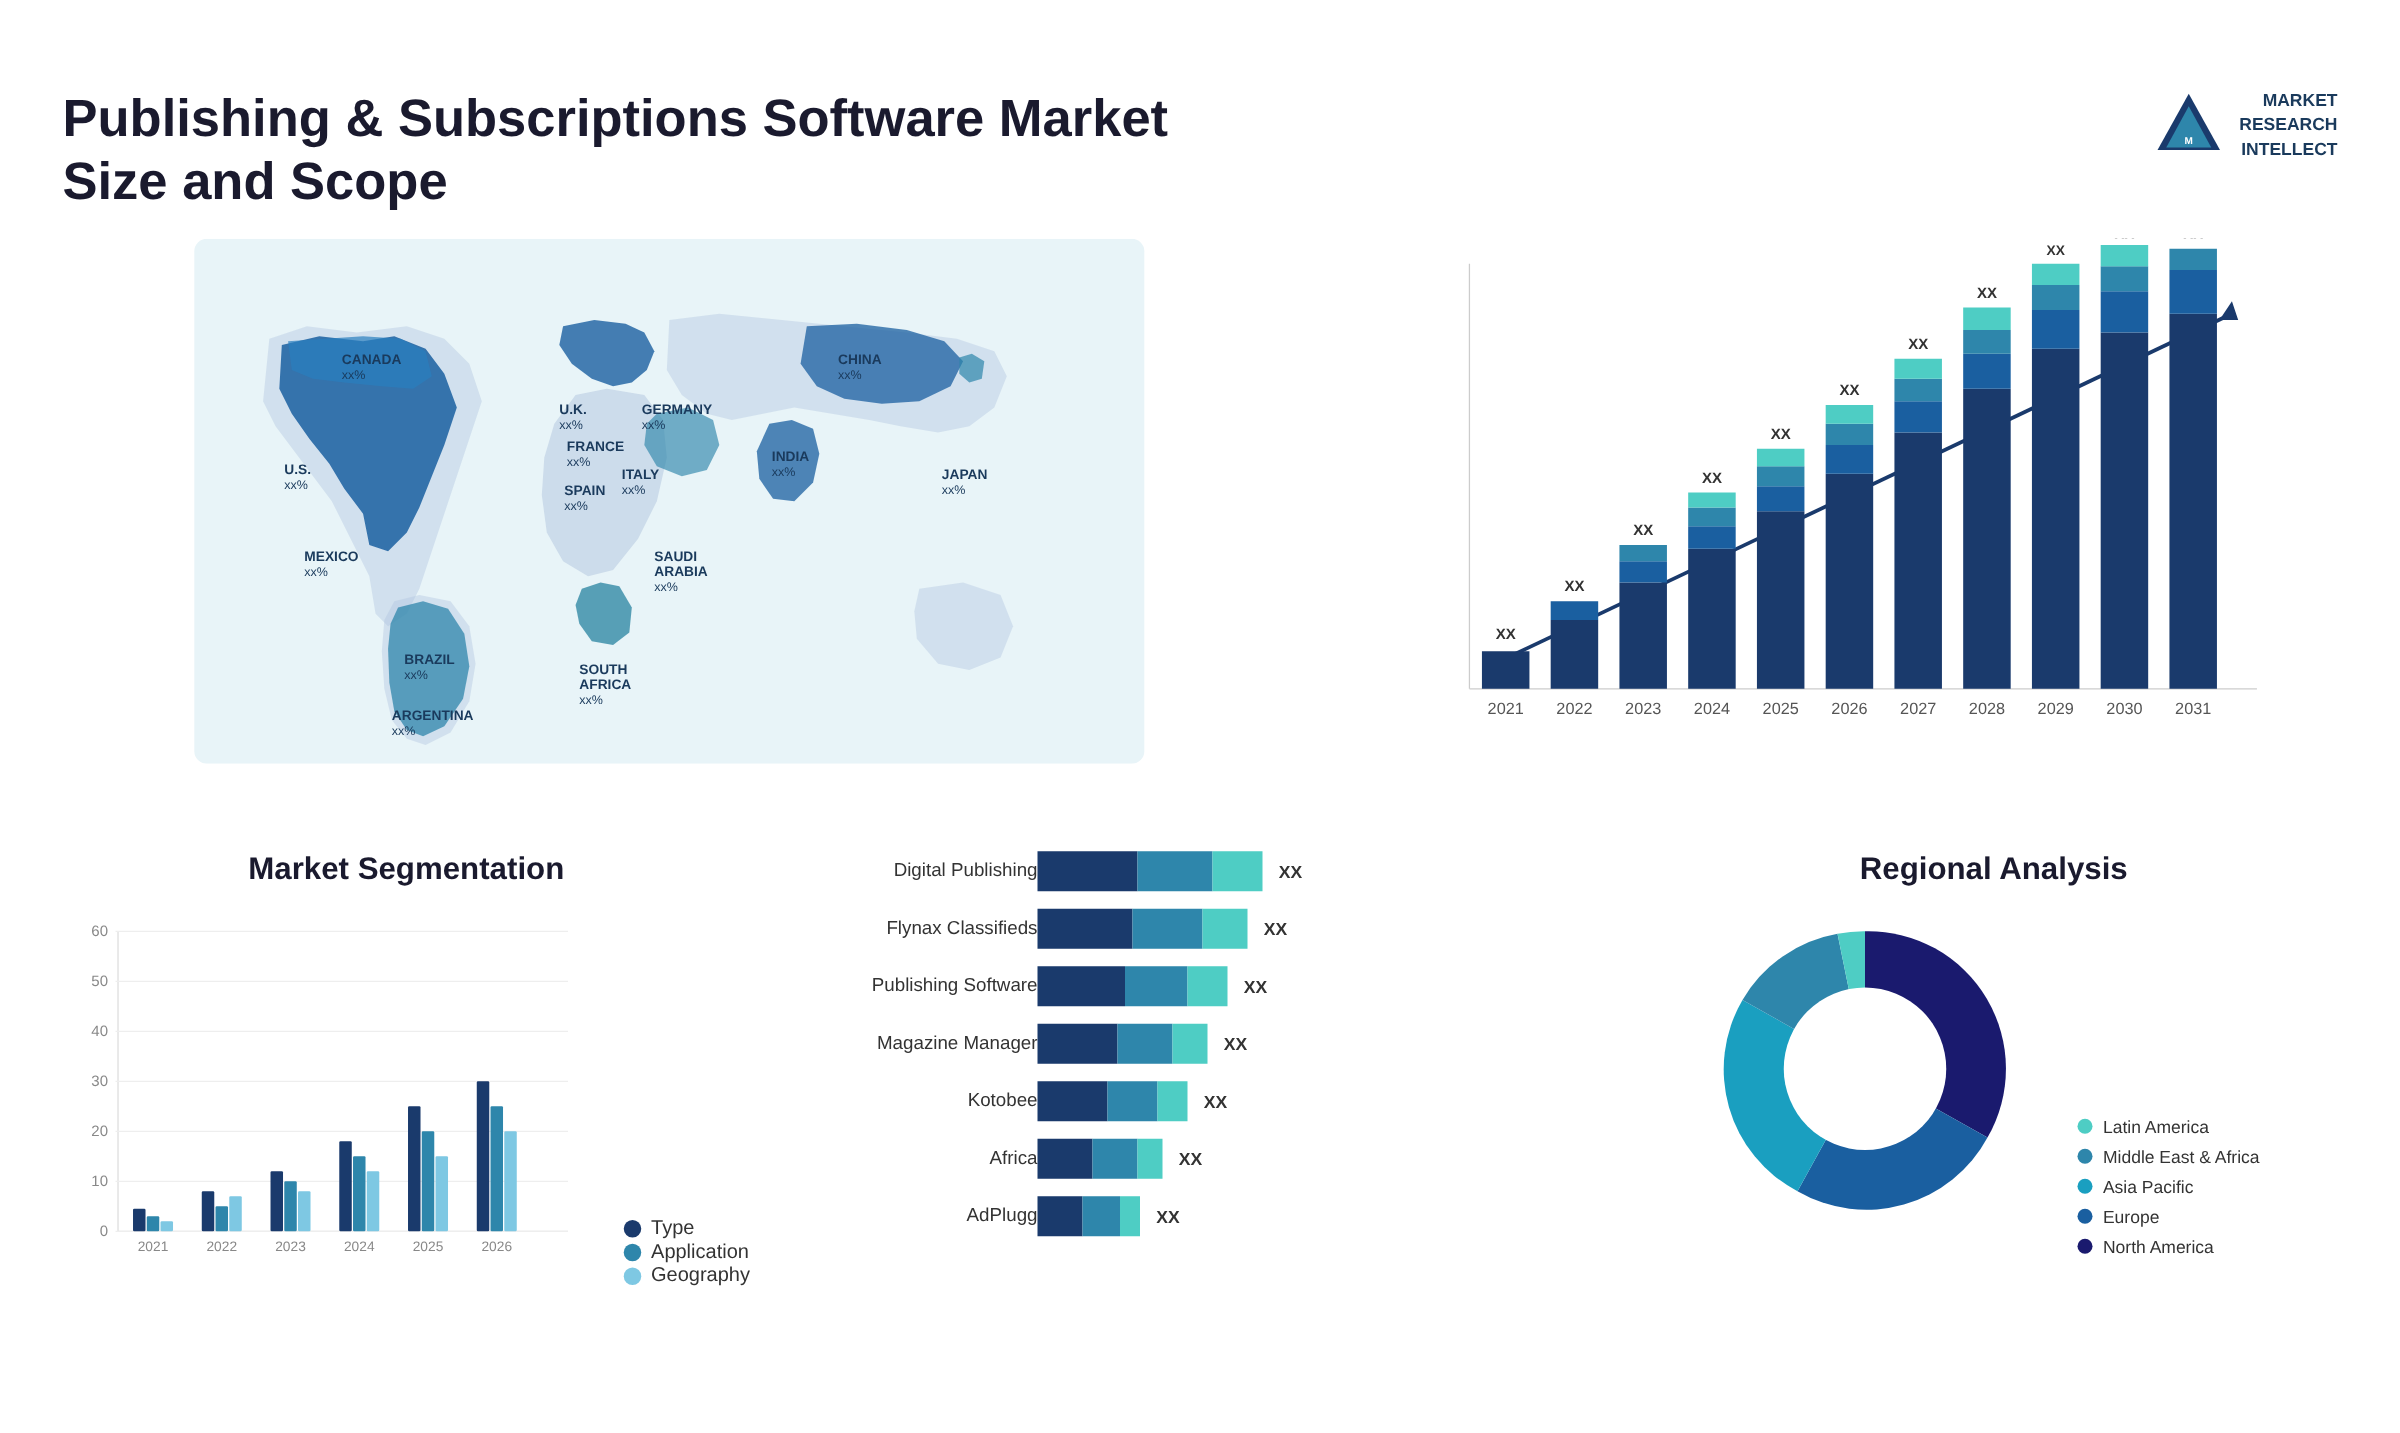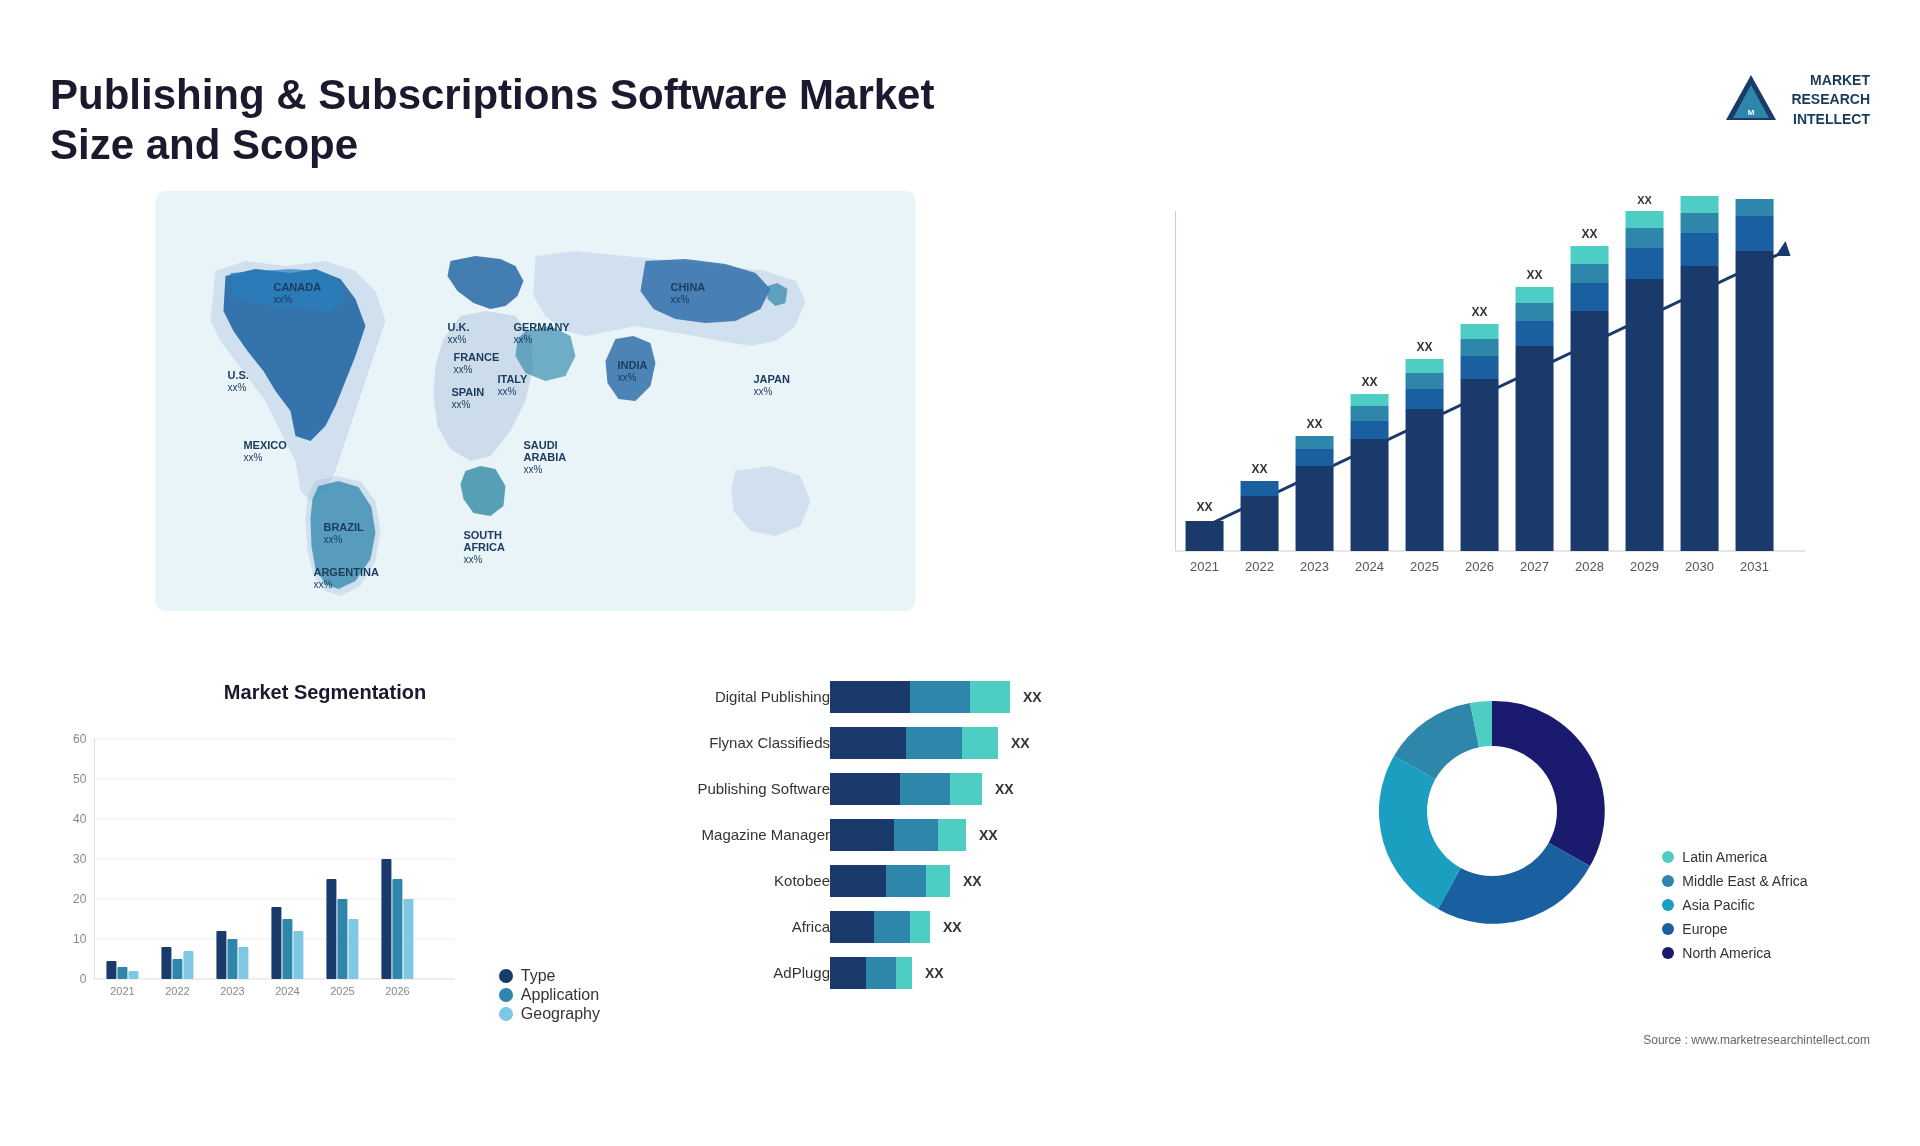--- a/index.html
+++ b/index.html
@@ -75,21 +75,21 @@
     }
     .key-players-section {
       flex: 1.2;
     }
     .regional-section {
       flex: 1;
     }
 
     
     .section-title {
-      font-size: 20px;
+      font-size: 25px;
       font-weight: 700;
       color: #1a1a2e;
       margin-bottom: 15px;
       text-align: center;
     }
 
     
     .map-svg-container {
       width: 100%;
       height: 420px;
@@ -587,20 +587,21 @@
                 <div class="player-bar-seg2" style="width: 30px;"></div>
                 <div class="player-bar-seg3" style="width: 16px;"></div>
               </div>
               <span class="player-value">XX</span>
             </div>
           </div>
         </div>
     </div>
 
     <div class="regional-section">
+      <h2 class="section-title">Regional Analysis</h2>
       <div class="regional-container">
         <div class="regional-wrapper">
           <div class="donut-container">
             <svg width="260" height="260" viewBox="0 0 260 260">
 
               <path d="M130,130 L130,20 A110,110 0 0,1 228,185 Z" fill="#1a1a6e"></path>
 
               <path d="M130,130 L228,185 A110,110 0 0,1 76,228 Z" fill="#1a5fa0"></path>
 
               <path d="M130,130 L76,228 A110,110 0 0,1 32,75 Z" fill="#1a9fc0"></path>
@@ -633,14 +634,13 @@
               <div class="reg-legend-item">
                 <div class="reg-legend-dot" style="background: rgb(26, 26, 110);"></div>
                 <span>North America</span>
               </div>
             </div>
         </div>
       </div>
     </div>
   </div>
 
-  <div class="source-text">Source : www.marketresearchintellect.com</div>
 </div>
 
 </body></html>

